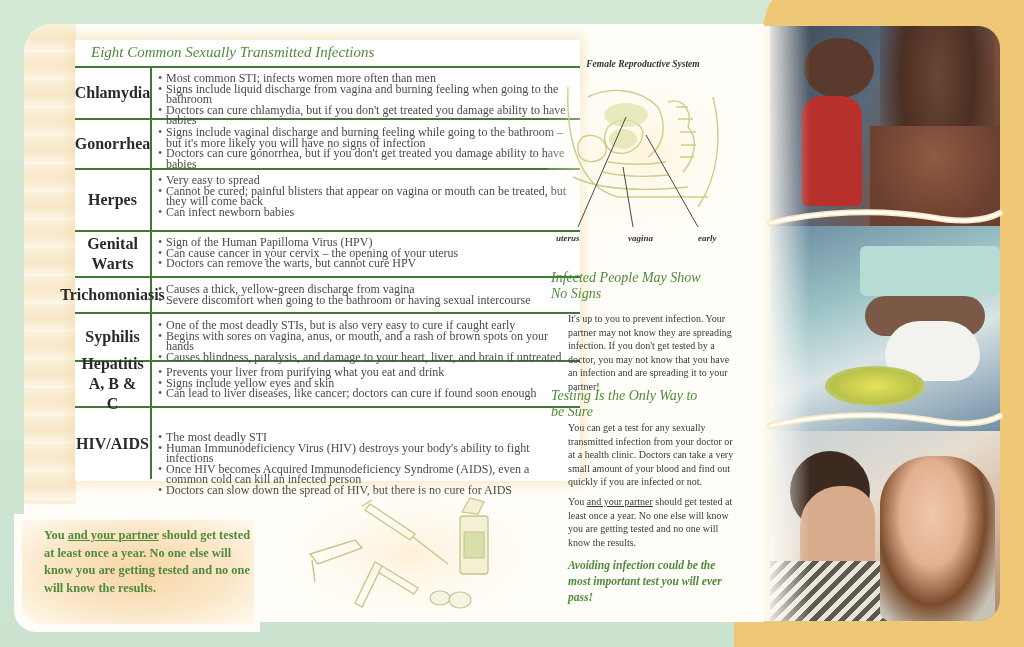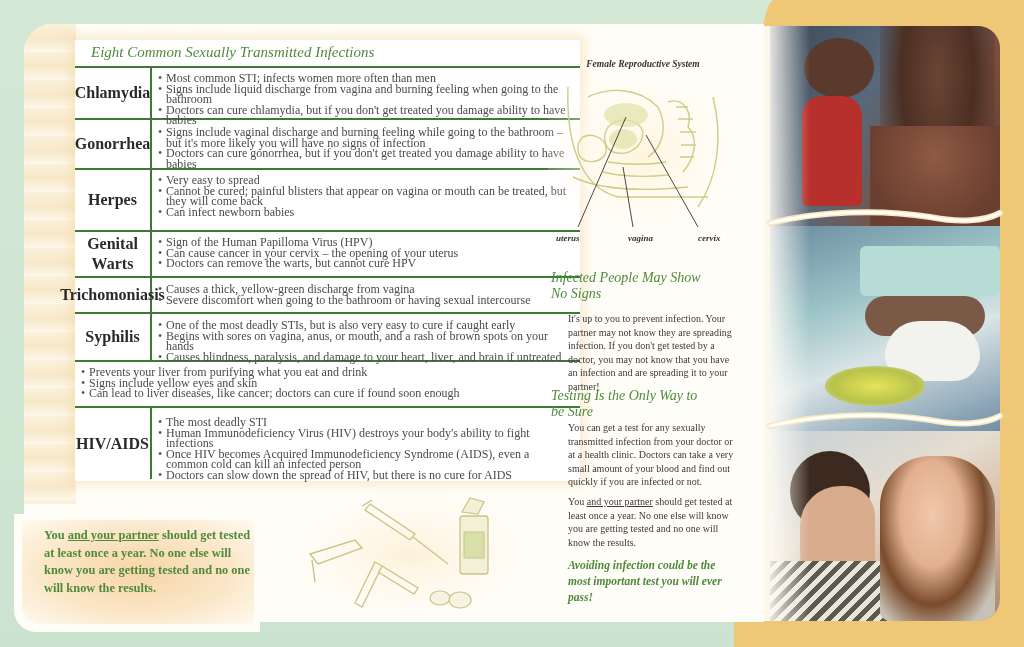--- a/index.html
+++ b/index.html
@@ -187,30 +187,31 @@
   <div class="sti-row" style="height:48px">
     <div class="sti-name">Syphilis</div>
     <ul class="sti-items" style="padding-top:6px">
       <li>One of the most deadly STIs, but is also very easy to cure if caught early</li>
       <li>Begins with sores on vagina, anus, or mouth, and a rash of brown spots on your hands</li>
       <li>Causes blindness, paralysis, and damage to your heart, liver, and brain if untreated</li>
     </ul>
   </div>
 
   <div class="sti-row" style="height:46px">
+    <div class="sti-name" style="padding:0 12px">Hepatitis A, B &amp; C</div>
     <ul class="sti-items">
       <li>Prevents your liver from purifying what you eat and drink</li>
       <li>Signs include yellow eyes and skin</li>
       <li>Can lead to liver diseases, like cancer; doctors can cure if found soon enough</li>
     </ul>
   </div>
 
   <div class="sti-row" style="height:71px">
     <div class="sti-name">HIV/AIDS</div>
-    <ul class="sti-items" style="padding-top:9px">
+    <ul class="sti-items" style="padding-top:24px">
       <li>The most deadly STI</li>
       <li>Human Immunodeficiency Virus (HIV) destroys your body's ability to fight infections</li>
       <li>Once HIV becomes Acquired Immunodeficiency Syndrome (AIDS), even a common cold can kill an infected person</li>
       <li>Doctors can slow down the spread of HIV, but there is no cure for AIDS</li>
     </ul>
   </div>
 </div>
 
 <div class="diagram">
   <div class="diagram-title">Female Reproductive System</div>
@@ -239,21 +240,21 @@
       <ellipse cx="75" cy="62" rx="14" ry="10"></ellipse>
     </g>
     <g stroke="#333" stroke-width="0.9">
       <line x1="78" y1="40" x2="30" y2="150"></line>
       <line x1="75" y1="90" x2="85" y2="150"></line>
       <line x1="98" y1="58" x2="150" y2="150"></line>
     </g>
   </svg>
   <div class="diagram-label" style="left:8px">uterus</div>
   <div class="diagram-label" style="left:80px">vagina</div>
-  <div class="diagram-label" style="left:150px">cervix</div>
+  <div class="diagram-label" style="left:150px">early</div>
 </div>
 
 <div class="col" style="top:270px">
   <h2>
     <span>Infected People May Show</span><br>
     <span>No Signs</span>
   </h2>
   <p style="margin-top:10px">It's up to you to prevent infection. Your partner may not know they are spreading infection. If you don't get tested by a doctor, you may not know that you have an infection and are spreading it to your partner!</p>
 </div>
 

